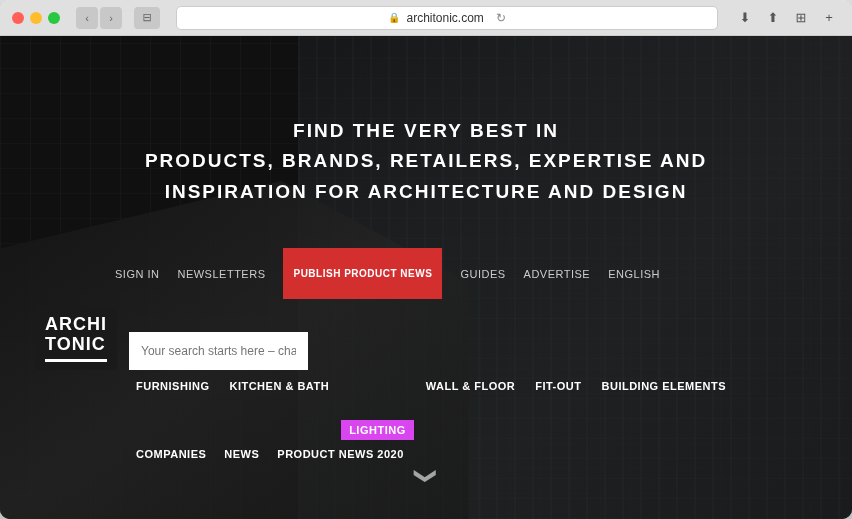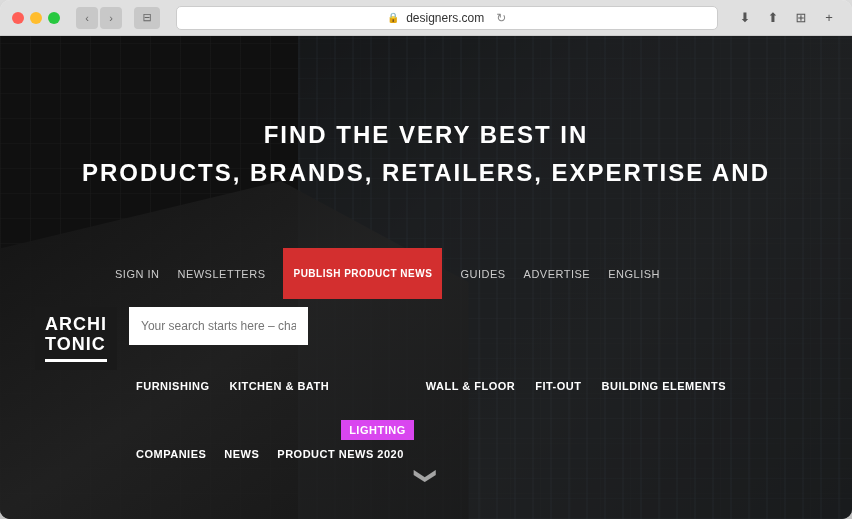--- a/index.html
+++ b/index.html
@@ -200,21 +200,21 @@
 
     
     .hero-headline {
       margin-top: 40px;
       text-align: center;
       color: white;
       padding: 0 20px;
     }
 
     .hero-headline h1 {
-      font-size: 24px;
+      font-size: 19px;
       font-weight: 700;
       letter-spacing: 2px;
       line-height: 1.6;
       text-transform: uppercase;
     }
 
     .top-nav-item {
       font-size: 11px;
       color: #ccc;
       cursor: pointer;
@@ -317,21 +317,21 @@
       display: flex;
       gap: 18px;
       align-items: center;
       margin-bottom: 8px;
       padding-left: 80px;
       text-align: center;
     }
 
     .logo-search-wrapper {
       display: flex;
-      align-items: flex-start;
+      align-items: flex-end;
       gap: 12px;
     }
 
     .bottom-nav-wrapper {
       padding-left: 93px;
     }
 
     .bottom-nav-row1 {
       display: flex;
       gap: 4px;
@@ -357,21 +357,21 @@
     </div>
     <div class="nav-buttons">
       <div class="nav-btn">‹</div>
       <div class="nav-btn">›</div>
     </div>
     <div style="display:flex;align-items:center;margin-left:4px;">
       <div class="nav-btn" style="width:26px;">⊟</div>
     </div>
     <div class="address-bar">
       <span style="font-size:10px;color:#999;">🔒</span>
-      <span style="font-size:12px;color:#333;">designers.com</span>
+      <span style="font-size:12px;color:#333;">architonic.com</span>
       <span style="margin-left:6px;font-size:12px;color:#888;">↻</span>
     </div>
     <div class="toolbar-right">
       <div class="toolbar-icon-btn">⬇</div>
       <div class="toolbar-icon-btn">⬆</div>
       <div class="toolbar-icon-btn">⊞</div>
       <div class="toolbar-icon-btn">+</div>
     </div>
   </div>
 
@@ -380,20 +380,21 @@
     <div class="hero-bg">
       <div class="building-facade"></div>
       <div class="hero-overlay"></div>
       <div class="arch-element"></div>
     </div>
 
     <div class="hero-headline" style="position:absolute;top:40px;left:0;right:0;text-align:center;">
       <h1>
         <span>FIND THE VERY BEST IN</span><br>
         <span>PRODUCTS, BRANDS, RETAILERS, EXPERTISE AND</span><br>
+        <span>INSPIRATION FOR ARCHITECTURE AND DESIGN</span>
       </h1>
     </div>
 
     <div class="site-nav-wrapper">
 
       <div class="top-nav-wrapper">
         <a class="top-nav-item">SIGN IN</a>
         <a class="top-nav-item">NEWSLETTERS</a>
         <a class="top-nav-item publish">PUBLISH PRODUCT NEWS</a>
         <a class="top-nav-item">GUIDES</a>

